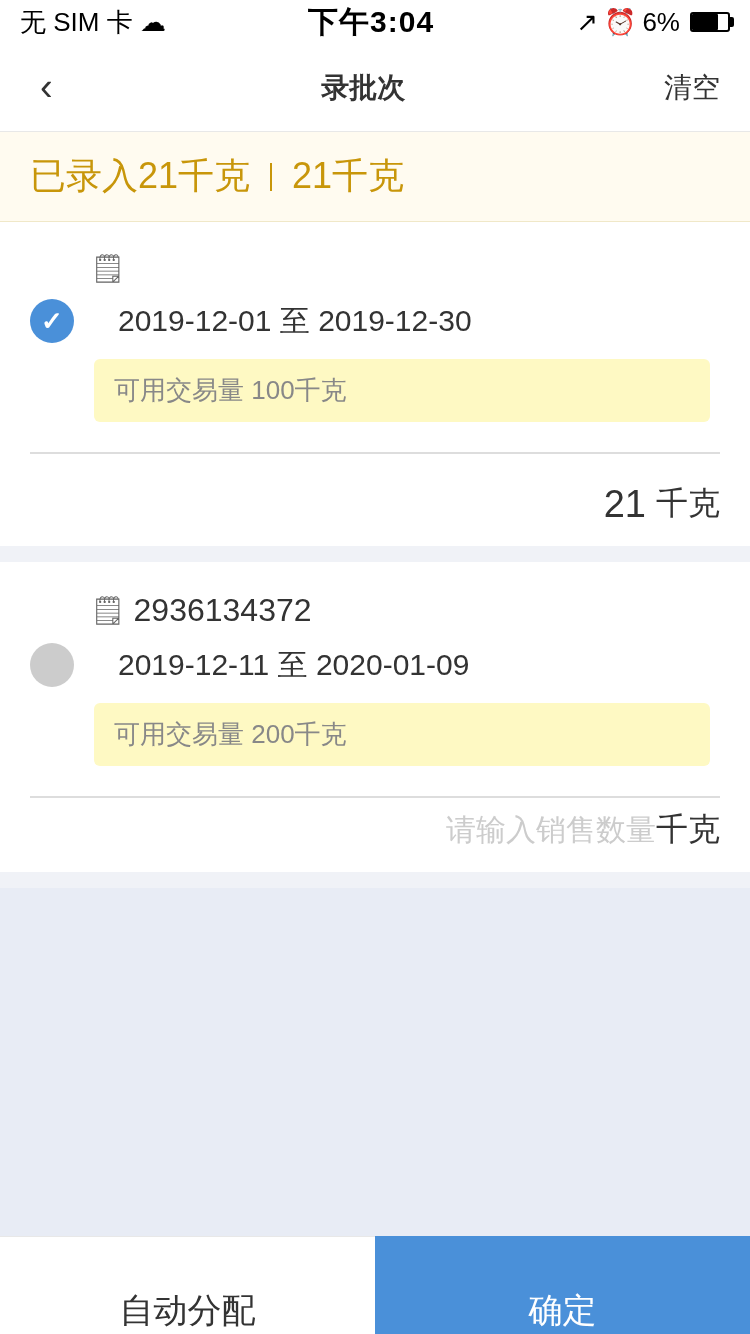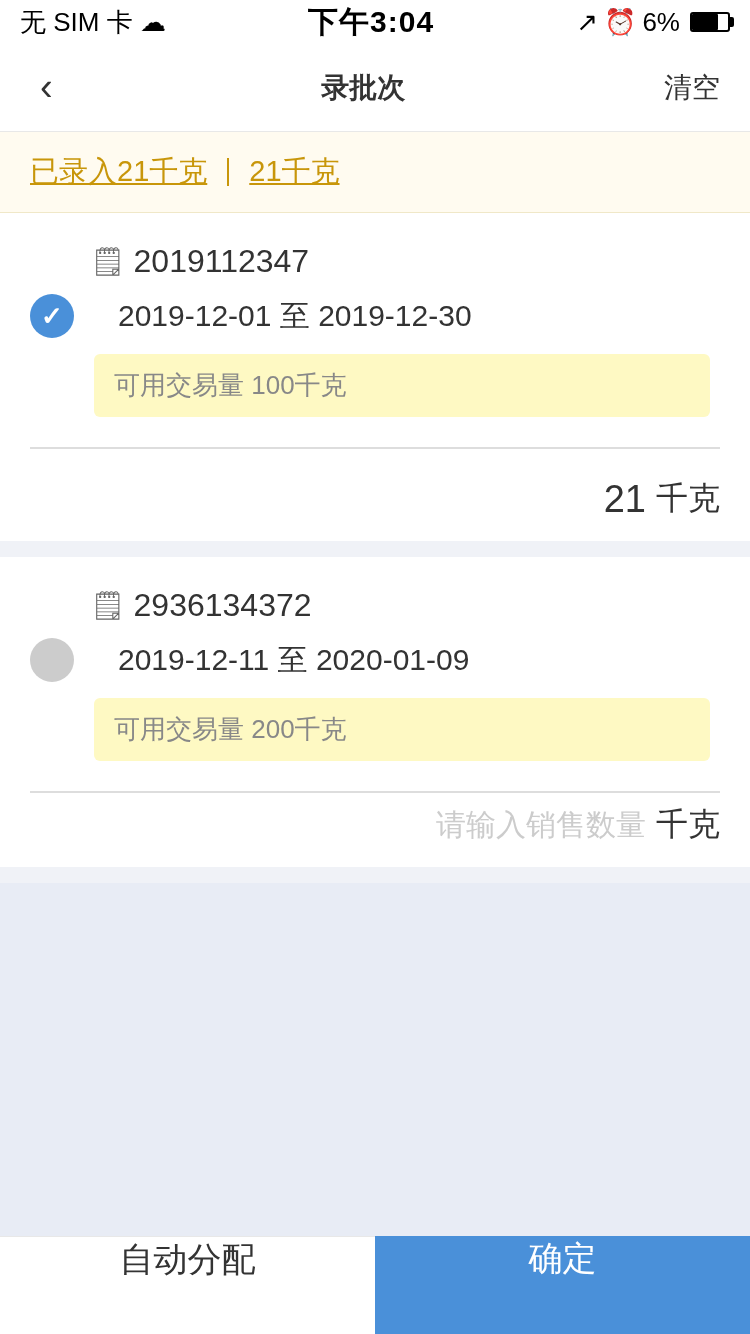--- a/index.html
+++ b/index.html
@@ -102,23 +102,22 @@
     .info-banner {
       width: 100%;
       background: #fffbf0;
       padding: 20px 30px;
       display: flex;
       align-items: center;
       gap: 20px;
       border-bottom: 1px solid #f0e8c8;
     }
     .info-text {
-      font-size: 29px;
+      font-size: 36px;
       color: #c8960a;
-      text-decoration: underline;
     }
     .info-divider {
       width: 2px;
       height: 28px;
       background: #c8960a;
     }
 
     
     .content {
       background: #f0f2f7;
@@ -215,21 +214,20 @@
       margin: 0 30px;
       width: calc(100% - 60px);
     }
 
     
     .qty-input-row {
       display: flex;
       align-items: center;
       justify-content: flex-end;
       padding: 10px 30px 20px;
-      gap: 10px;
     }
     .qty-placeholder {
       font-size: 30px;
       color: #ccc;
     }
     .qty-unit2 {
       font-size: 32px;
       color: #333;
     }
 
@@ -244,21 +242,21 @@
       position: absolute;
       bottom: 0;
       left: 0;
       width: 100%;
       height: 98px;
       display: flex;
     }
     .footer-btn {
       flex: 1;
       display: flex;
-      align-items: flex-start;
+      align-items: flex-end;
       justify-content: center;
       font-size: 34px;
       font-weight: 500;
       cursor: pointer;
     }
     .footer-btn-auto {
       background: #fff;
       color: #333;
       border-top: 1px solid #e8e8e8;
     }
@@ -296,21 +294,20 @@
   <div class="info-divider"></div>
   <span class="info-text">21千克</span>
 </div>
 
 <div class="content">
 
   <div class="card">
     <div class="batch-item">
       <div class="batch-id-row">
         <span class="batch-icon">🗒</span>
-        <span class="batch-id">2019112347</span>
       </div>
       <div class="batch-date-row">
         <div class="checkbox checked">
           <span class="checkbox-check">✓</span>
         </div>
         <span class="batch-date">2019-12-01 至 2019-12-30</span>
       </div>
       <div class="available-qty">可用交易量 100千克</div>
     </div>
     <div class="qty-divider"></div>

